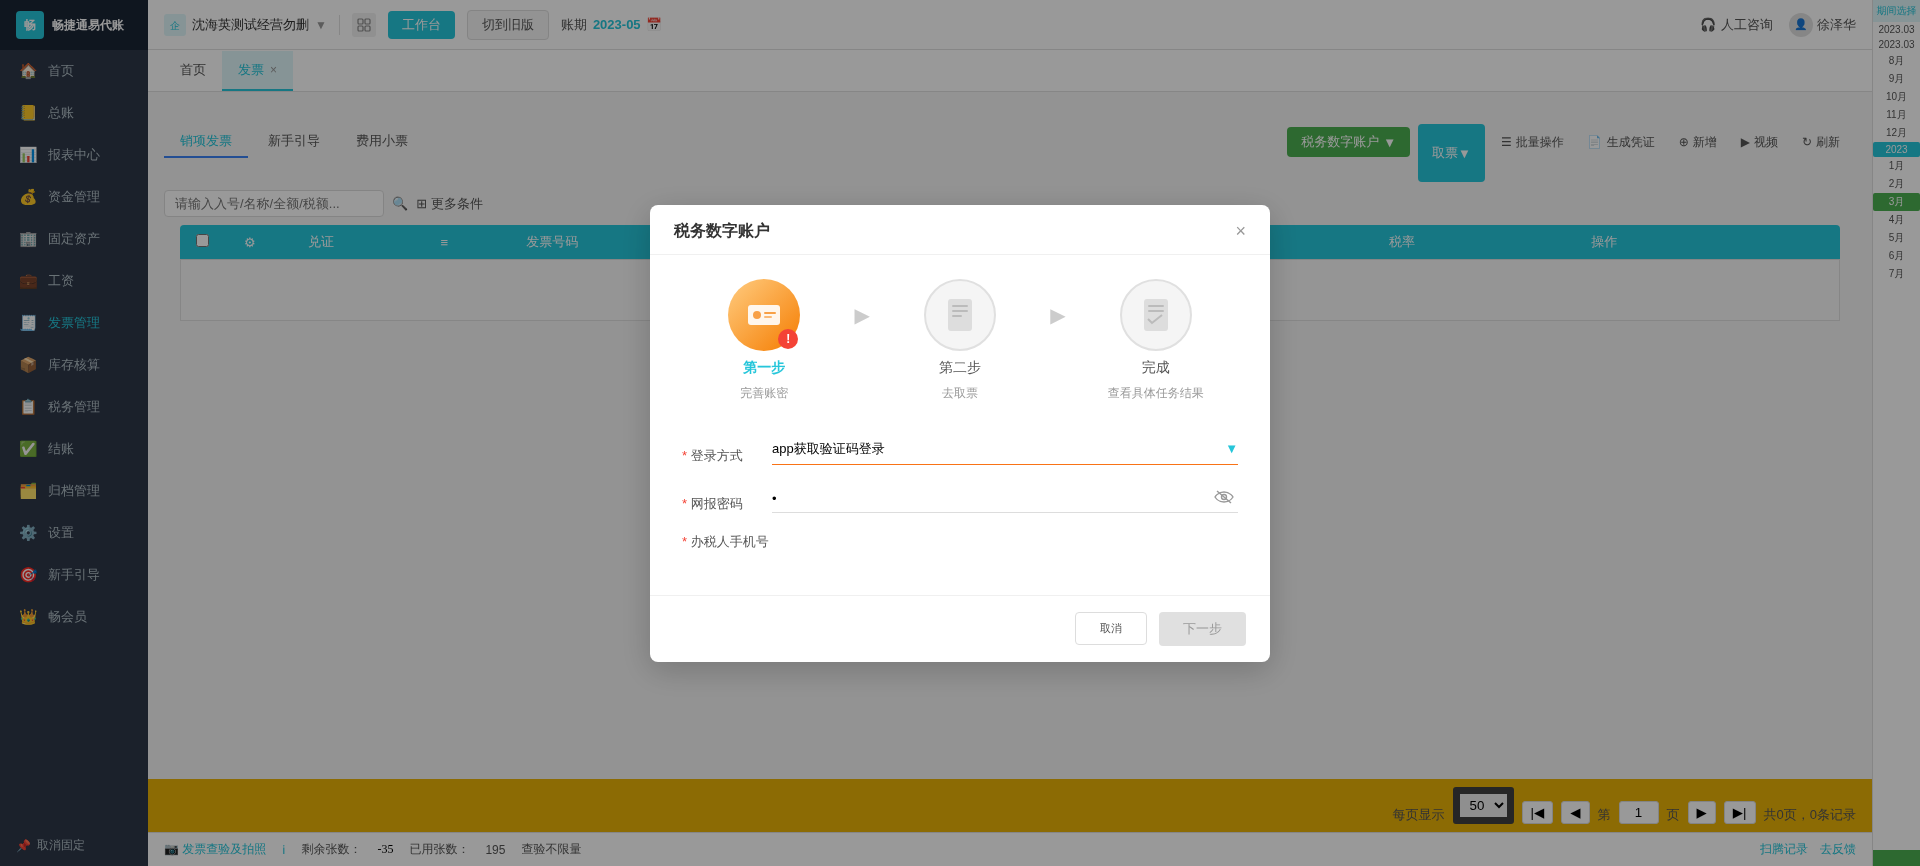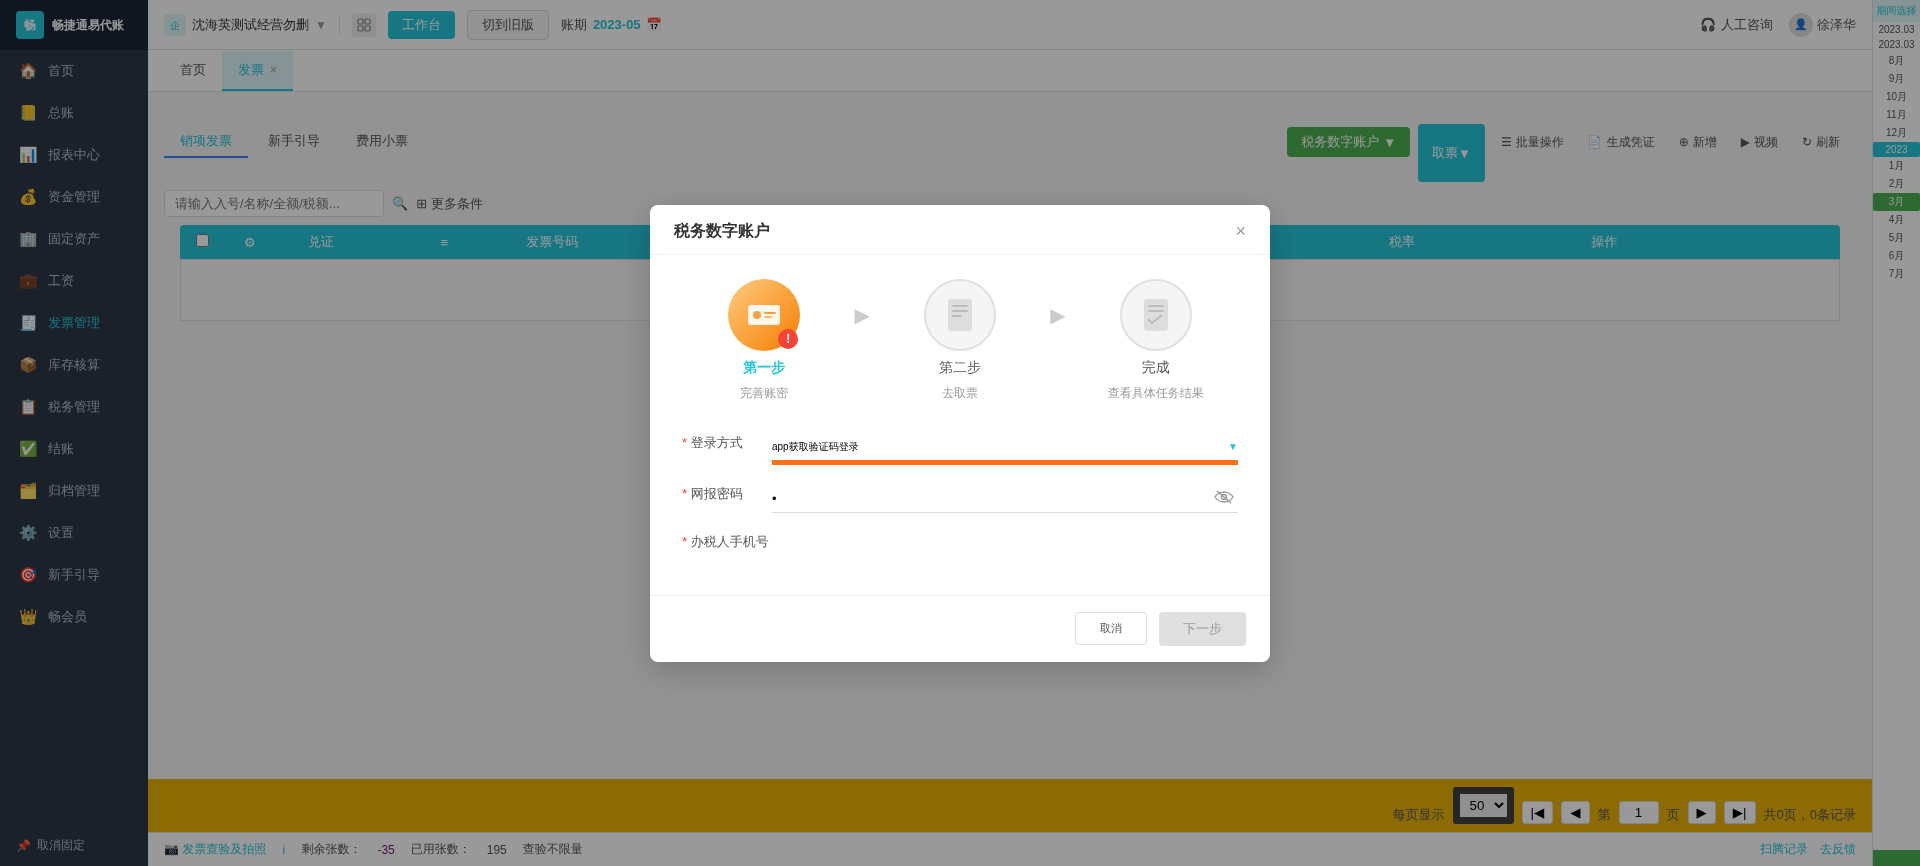--- a/index.html
+++ b/index.html
@@ -60,24 +60,24 @@
     .step-icon-wrapper { position: relative; }
     .step-icon { width: 72px; height: 72px; border-radius: 50%; display: flex; align-items: center; justify-content: center; }
     .step-icon-active { background: linear-gradient(135deg, #ffb74d, #f57c00); }
     .step-icon-inactive { background: #f5f5f5; border: 2px solid #e0e0e0; }
     .step-error-badge { position: absolute; bottom: 2px; right: 2px; width: 20px; height: 20px; background: #f44336; border-radius: 50%; display: flex; align-items: center; justify-content: center; color: white; font-size: 12px; font-weight: bold; }
     .step-arrow { display: flex; align-items: center; padding-top: 24px; color: #ccc; font-size: 20px; }
     .step-label { font-size: 14px; color: #26c6da; font-weight: bold; }
     .step-label-inactive { font-size: 14px; color: #555; }
     .step-sublabel { font-size: 12px; color: #999; }
     .modal-form { padding: 0 8px; }
-    .form-row { display: flex; align-items: flex-start; margin-bottom: 20px; }
+    .form-row { display: flex; align-items: flex-end; margin-bottom: 20px; }
     .form-label { width: 90px; color: #555; font-size: 13px; flex-shrink: 0; }
     .form-input { flex: 1; border: none; border-bottom: 1px solid #ddd; padding: 6px 0; font-size: 13px; outline: none; }
-    .form-select { flex: 1; border: none; border-bottom: 5px solid #f97316; padding: 6px 0; font-size: 10px; outline: none; display: flex; align-items: center; justify-content: space-between; cursor: pointer; }
+    .form-select { flex: 1; border: none; border-bottom: 1px solid #f97316; padding: 6px 0; font-size: 13px; outline: none; display: flex; align-items: center; justify-content: space-between; cursor: pointer; }
     .form-password-wrapper { flex: 1; display: flex; align-items: center; border-bottom: 1px solid #ddd; }
     .form-password-input { flex: 1; border: none; padding: 6px 0; font-size: 13px; outline: none; }
     .form-password-toggle { color: #999; cursor: pointer; padding: 0 4px; }
     .modal-footer { display: flex; align-items: center; justify-content: flex-end; gap: 12px; padding: 16px 24px; border-top: 1px solid #f0f0f0; }
     .btn-cancel { background: white; border: 1px solid #ddd; border-radius: 4px; padding: 8px 24px; cursor: pointer; font-size: 11px; color: #555; }
     .btn-next { background: #e0e0e0; border: none; border-radius: 4px; padding: 8px 24px; cursor: pointer; font-size: 13px; color: #999; }
 
     
     .bottom-bar { background: white; border-top: 1px solid #e0e0e0; padding: 8px 16px; display: flex; align-items: center; gap: 16px; font-size: 12px; color: #555; }
     .bottom-bar-links { margin-left: auto; display: flex; gap: 12px; }
@@ -293,21 +293,21 @@
       </div>
     </div>
 
     <div class="bottom-bar">
       <span style="color:#26c6da;cursor:pointer;">
         <span>📷</span>
         <span>发票查验及拍照</span>
       </span>
       <span style="color:#26c6da;">ℹ</span>
       <span>剩余张数：</span>
-      <span style="color:#701a75;">-35</span>
+      <span style="color:#000000;font-family:Liberation Serif, serif;">-35</span>
       <span>已用张数：</span>
       <span>195</span>
       <span>查验不限量</span>
       <div class="bottom-bar-links">
         <span style="color:#26c6da;cursor:pointer;">扫腾记录</span>
         <span style="color:#26c6da;cursor:pointer;">去反馈</span>
       </div>
     </div>
   </div>
 

